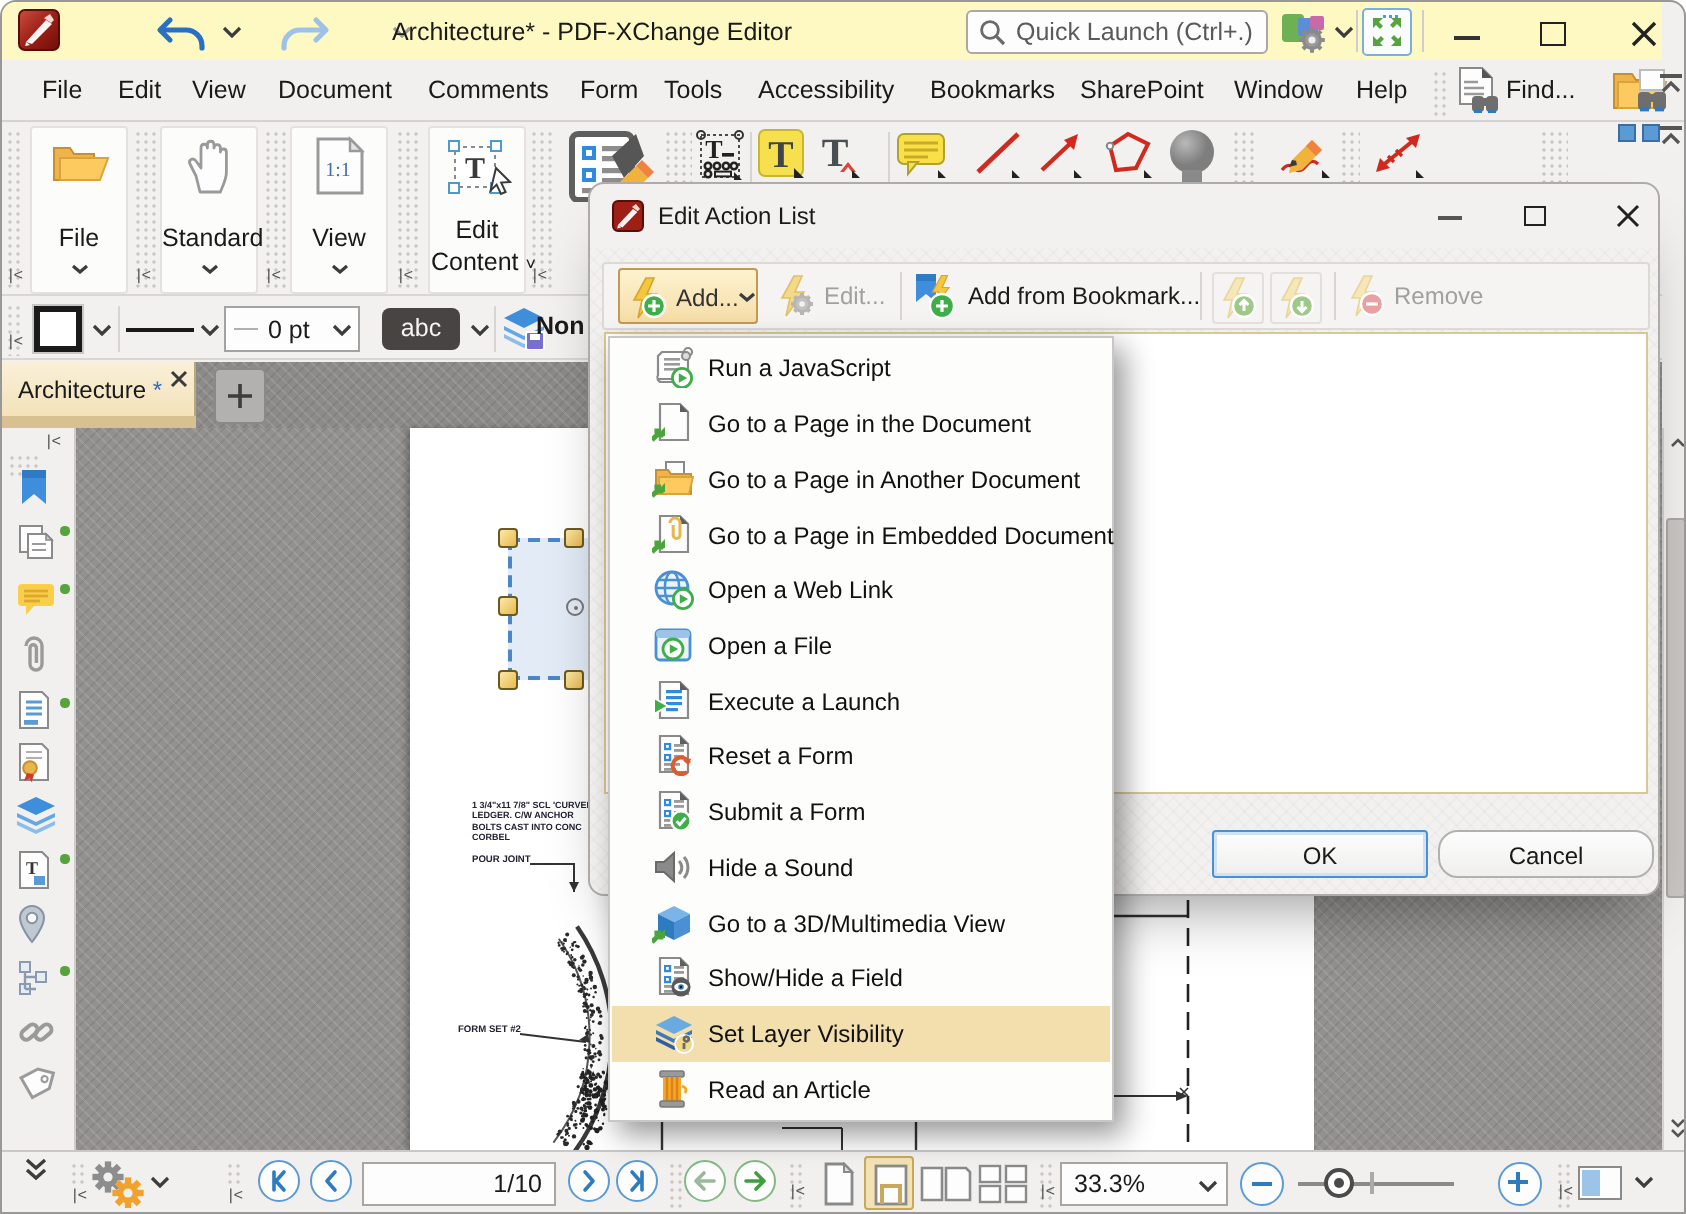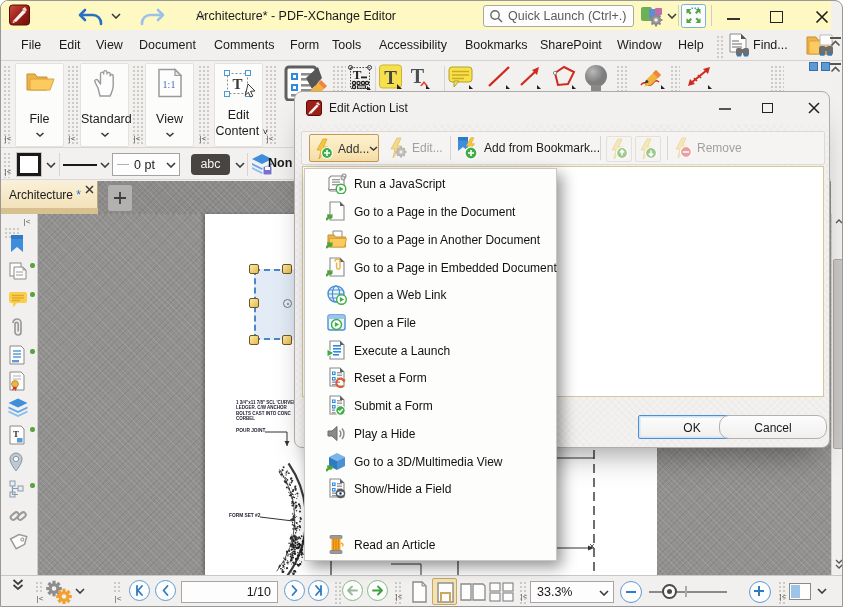--- a/index.html
+++ b/index.html
@@ -1159,21 +1159,21 @@
         <div class="abs" style="left:371px;top:5px;">
           <svg width="20" height="22" viewBox="0 0 20 22" style="">
             <path d="M9 1 L3 12 h4 L5 21 L14 9 h-4.5 L13 1 Z" fill="#f5e7b8" stroke="#e8d79a" stroke-width="0.8" opacity="1.0"></path>
             <circle cx="13" cy="15" r="5.5" fill="#eaa0a0" stroke="#fff" stroke-width="1.2"></circle>
             <path d="M10 15 H16" stroke="#fff" stroke-width="1.6"></path>
           </svg>
         </div>
         <div class="abs" style="left:395px;top:9px;font-size:12px;color:#a0a0a0;">Remove</div>
       </div>
       <div class="abs" style="left:7px;top:74px;width:522px;height:231px;background:#fff;border:1px solid #d9c795;"></div>
-      <div class="abs" style="left:311px;top:323px;width:108px;height:24px;background:linear-gradient(#fdfdfd,#f0efee);border:1px solid #4a90d2;border-radius:2px;box-shadow:inset 0 0 0 1.5px #cfe3f5;text-align:center;font-size:12px;color:#1a1a1a;padding-top:4.5px;margin-left:32px;">OK</div>
+      <div class="abs" style="left:311px;top:323px;width:108px;height:24px;background:linear-gradient(#fdfdfd,#f0efee);border:1px solid #4a90d2;border-radius:2px;box-shadow:inset 0 0 0 1.5px #cfe3f5;text-align:center;font-size:12px;color:#1a1a1a;padding-top:4.5px;">OK</div>
       <div class="abs" style="left:424px;top:323px;width:108px;height:24px;background:linear-gradient(#fdfdfd,#f0efee);border:1px solid #b3b1af;border-radius:10px;text-align:center;font-size:12px;color:#1a1a1a;padding-top:4.5px;">Cancel</div>
     </div>
     <div id="popup">
       <div class="pitem" style="top:1.3px;">
         <div class="ic">
           <svg width="21" height="21" viewBox="0 0 21 21" style="">
             <path d="M5 3 h11 a2 2 0 1 1 2 2 v13 a2 2 0 0 1 -4 0 h-9 a2.2 2.2 0 0 1 -2-3.4 V5 Z" fill="#fdfdfd" stroke="#8a8a8a" stroke-width="1.1"></path>
             <ellipse cx="17" cy="5" rx="2" ry="2" fill="#ddd" stroke="#8a8a8a" stroke-width="1"></ellipse>
             <path d="M3 16.5 h11" stroke="#8a8a8a" stroke-width="1"></path>
             <g fill="#9a9a9a">
@@ -1319,21 +1319,21 @@
         </div>
         <div class="txt">Submit a Form</div>
       </div>
       <div class="pitem" style="top:250.9px;">
         <div class="ic">
           <svg width="21" height="21" viewBox="0 0 21 21" style="">
             <path d="M2 8 h4 l5-4.5 v14 L6 13 H2 Z" fill="#8a8a8a" stroke="#6a6a6a"></path>
             <path d="M13.5 7.5 a4.5 4.5 0 0 1 0 6.5 M16 5.5 a8 8 0 0 1 0 10.5" fill="none" stroke="#8a8a8a" stroke-width="1.5"></path>
           </svg>
         </div>
-        <div class="txt">Play a Hide</div>
+        <div class="txt">Hide a Sound</div>
       </div>
       <div class="pitem" style="top:278.6px;">
         <div class="ic">
           <svg width="21" height="21" viewBox="0 0 21 21" style="">
             <path d="M11 2 L19 6 L11 10 L3 6 Z" fill="#7ab4e8"></path>
             <path d="M3 6 L11 10 V19 L3 15 Z" fill="#2e7bc0"></path>
             <path d="M19 6 L11 10 V19 L19 15 Z" fill="#4a90d2"></path>
             <g transform="translate(0,13)">
               <path d="M0 7 L4.5 2.5 M4.5 2.5 L1.2 2.5 M4.5 2.5 L4.5 5.8" stroke="#4ca53c" stroke-width="2.4" fill="none"></path>
               <path d="M6.5 0.5 L6.5 5 L2 5 Z" fill="#4ca53c"></path>
@@ -1363,20 +1363,32 @@
               <rect x="6" y="17" width="6" height="1.4"></rect>
             </g>
             <circle cx="14.5" cy="15.5" r="4.8" fill="#5a5a5a"></circle>
             <ellipse cx="14.5" cy="15.5" rx="3.4" ry="2.1" fill="#fff"></ellipse>
             <circle cx="14.5" cy="15.5" r="1.4" fill="#2e7bc0"></circle>
             <circle cx="14.5" cy="15.5" r="0.6" fill="#111"></circle>
           </svg>
         </div>
         <div class="txt">Show/Hide a Field</div>
       </div>
+      <div class="pitem" style="top:334.1px;background:#f3dfad;">
+        <div class="ic">
+          <svg width="22" height="21" viewBox="0 0 22 21" style="">
+            <path d="M11 2 L20 6.5 L11 11 L2 6.5 Z" fill="#6aaae0"></path>
+            <path d="M2 9 L11 13.5 L20 9 L20 11 L11 15.5 L2 11 Z" fill="#3f78b8"></path>
+            <path d="M2 12.5 L11 17 L20 12.5 L20 14.5 L11 19 L2 14.5 Z" fill="#2e5f9e"></path>
+            <circle cx="16" cy="16" r="4.5" fill="#f5d98a" stroke="#fff" stroke-width="1"></circle>
+            <path d="M16 13.5 a1.2 1.2 0 1 1 0 0.01 M16 15.5 v3" stroke="#6a6a6a" stroke-width="1.4" fill="none"></path>
+          </svg>
+        </div>
+        <div class="txt">Set Layer Visibility</div>
+      </div>
       <div class="pitem" style="top:361.8px;">
         <div class="ic">
           <svg width="21" height="21" viewBox="0 0 21 21" style="">
             <rect x="4" y="1.5" width="12" height="3" rx="1" fill="#9a9a9a" stroke="#7a7a7a" stroke-width="0.8"></rect>
             <rect x="5.5" y="4.5" width="9" height="12" fill="#f5a623"></rect>
             <g stroke="#d9831a" stroke-width="1.2">
               <line x1="7.5" y1="4.5" x2="7.5" y2="16.5"></line>
               <line x1="10" y1="4.5" x2="10" y2="16.5"></line>
               <line x1="12.5" y1="4.5" x2="12.5" y2="16.5"></line>
             </g>

